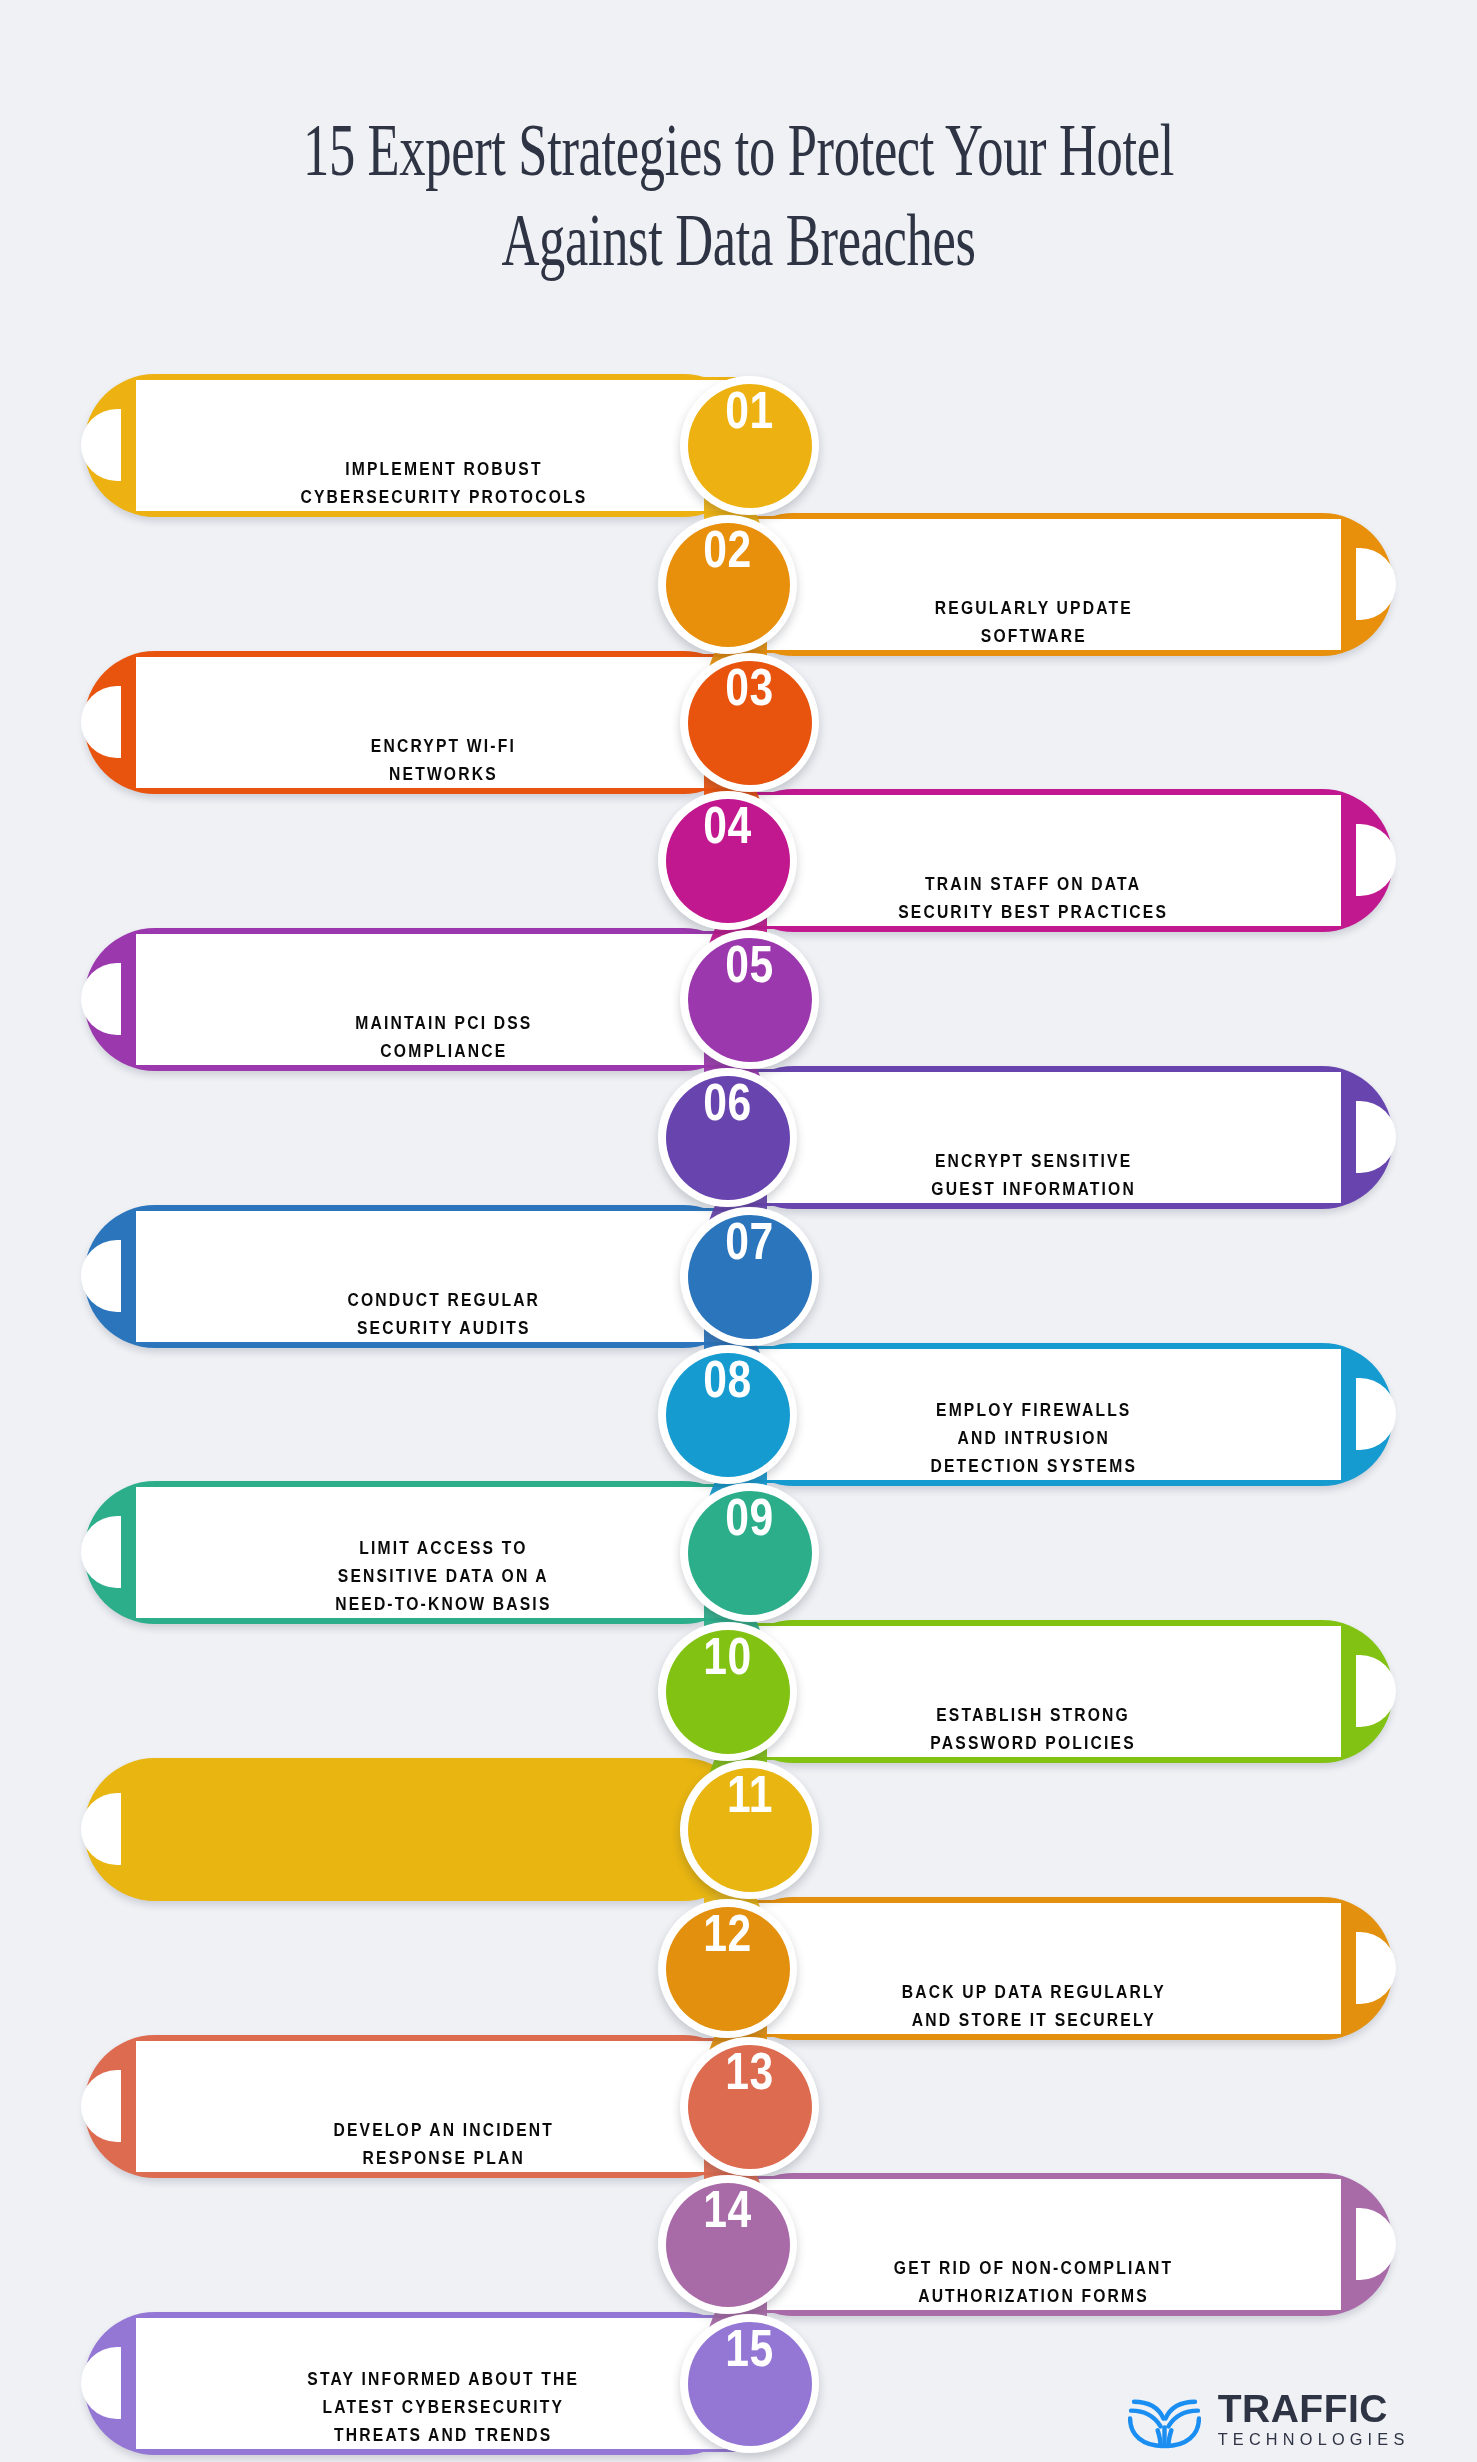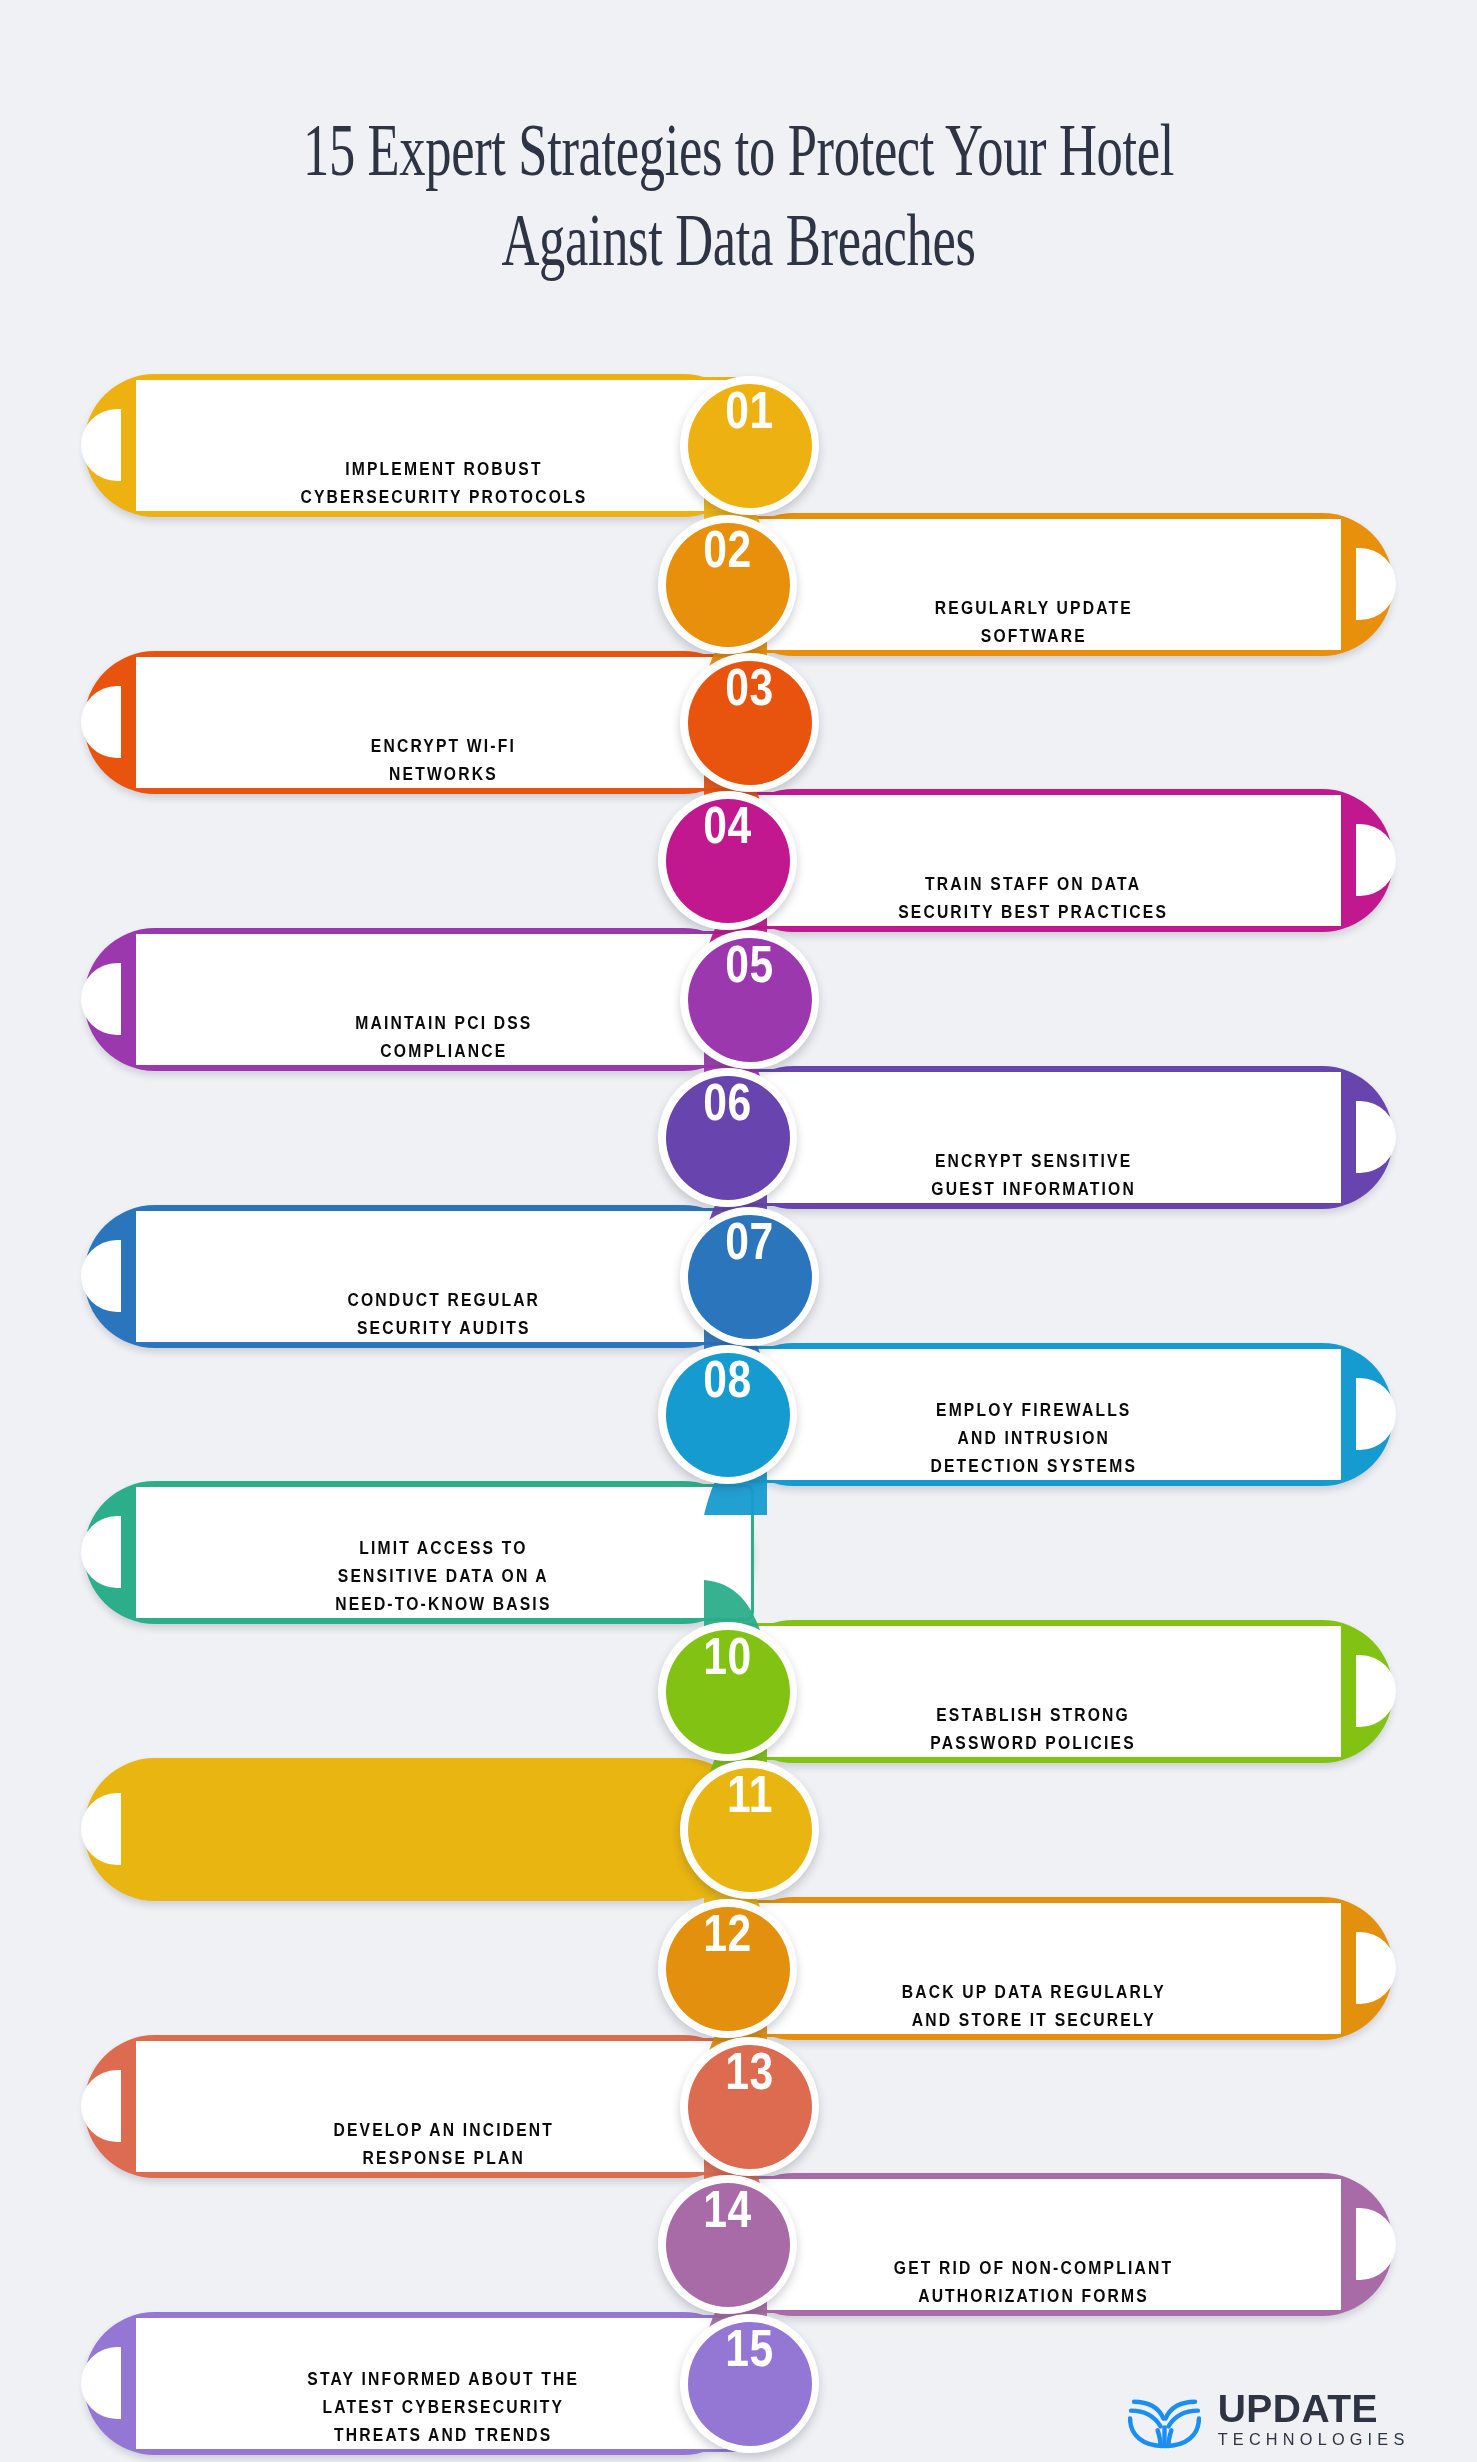--- a/index.html
+++ b/index.html
@@ -298,20 +298,25 @@
         <path d="M0 0 C66 6, 104 50, 128 150 L0 150 Z" fill="#2CAE8A" opacity="0.95"></path>
       </svg></div>
     <div class="row left" style="top: 1481px;">
       <div class="cap" style="background: rgb(44, 174, 138);">
         <div class="notch"></div>
       </div>
       <div class="card" style="border-color: rgb(44, 174, 138);">
         <div class="label">LIMIT ACCESS TO
 SENSITIVE DATA ON A
 NEED-TO-KNOW BASIS</div>
+      </div>
+      <div class="badge">
+        <div class="disc" style="background: rgb(44, 174, 138);">
+          <span class="num">09</span>
+        </div>
       </div>
     </div>
     <div class="tail" style="top: 1718px; left: 704px;"><svg viewBox="0 0 128 150" width="63" height="74">
         <path d="M128 0 C62 6, 24 50, 0 150 L128 150 Z" fill="#82C213" opacity="0.95"></path>
       </svg></div>
     <div class="row right" style="top: 1620px;">
       <div class="cap" style="background: rgb(130, 194, 19);">
         <div class="notch"></div>
       </div>
       <div class="card" style="border-color: rgb(130, 194, 19);">
@@ -415,17 +420,17 @@
         <path d="M136 24 C104 24, 86 36, 76 58"></path>
         <path d="M142 42 C112 42, 94 54, 82 74"></path>
         <path d="M144 58 C144 92, 118 114, 76 114"></path>
         <path d="M60 82 C64 94, 66 104, 66 114"></path>
         <path d="M88 82 C84 94, 82 104, 82 114"></path>
         <path d="M74 76 L74 114"></path>
       </g>
     </svg>
   </span>
   <span class="logo-text">
-    <span class="logo-name" style="color: rgb(46, 52, 67);">UPDATE</span>
+    <span class="logo-name" style="color: rgb(46, 52, 67);">TRAFFIC</span>
     <span class="logo-sub" style="color: rgb(46, 52, 67);">TECHNOLOGIES</span>
   </span>
 </div>
 
 
 </body></html>

